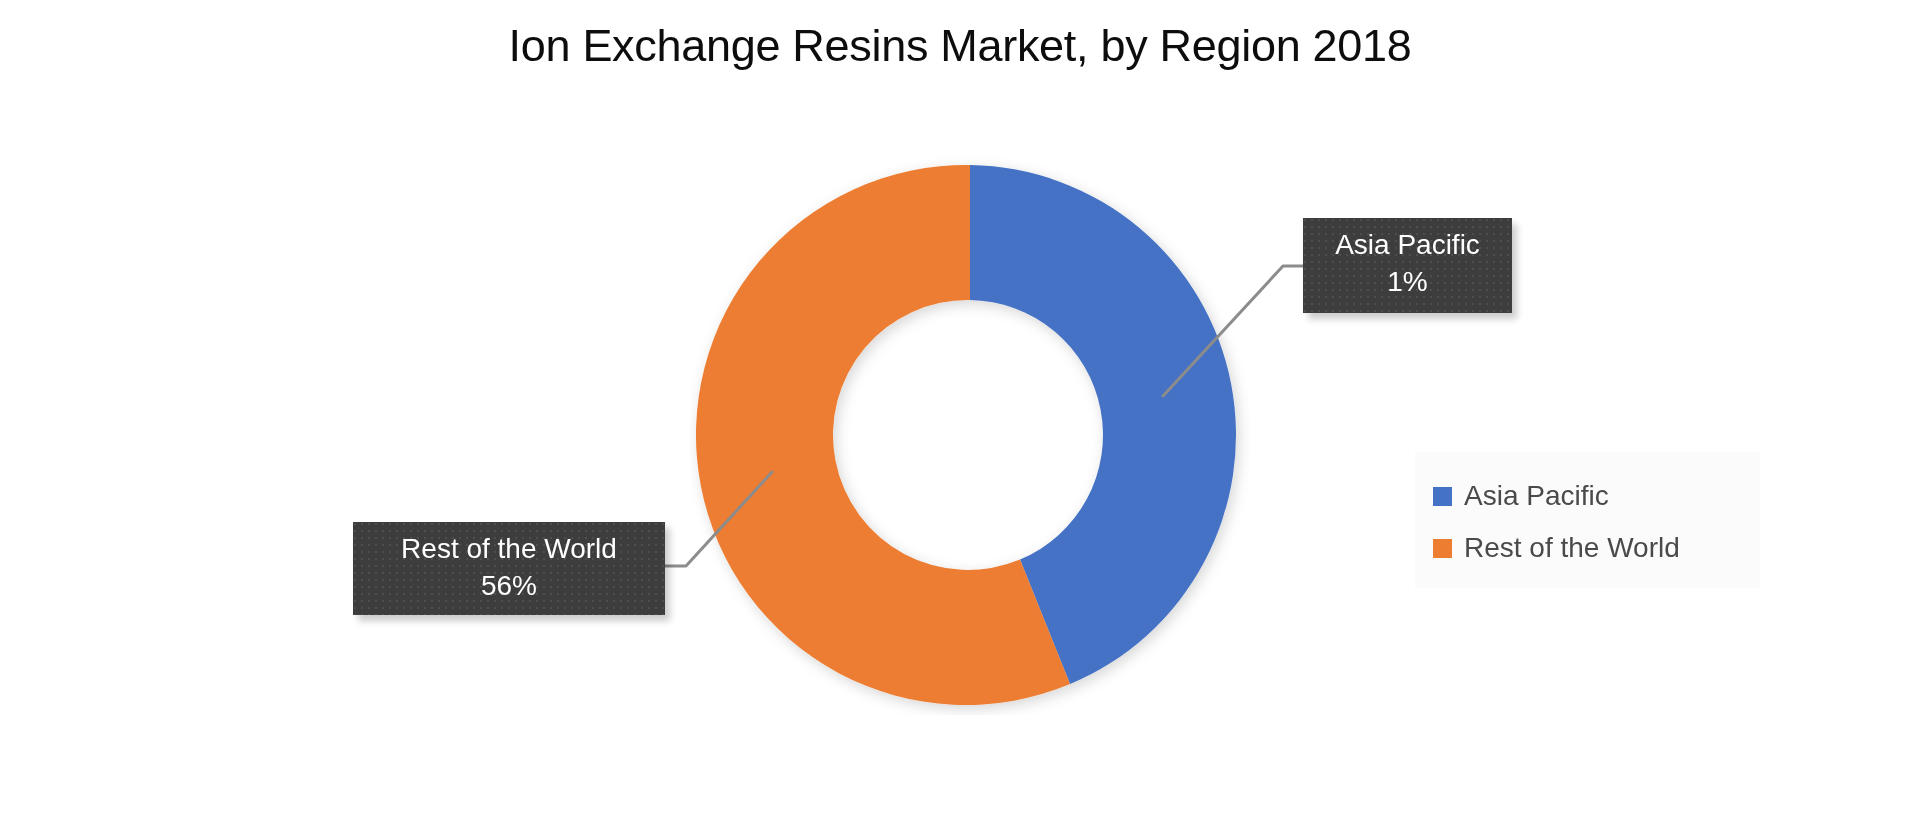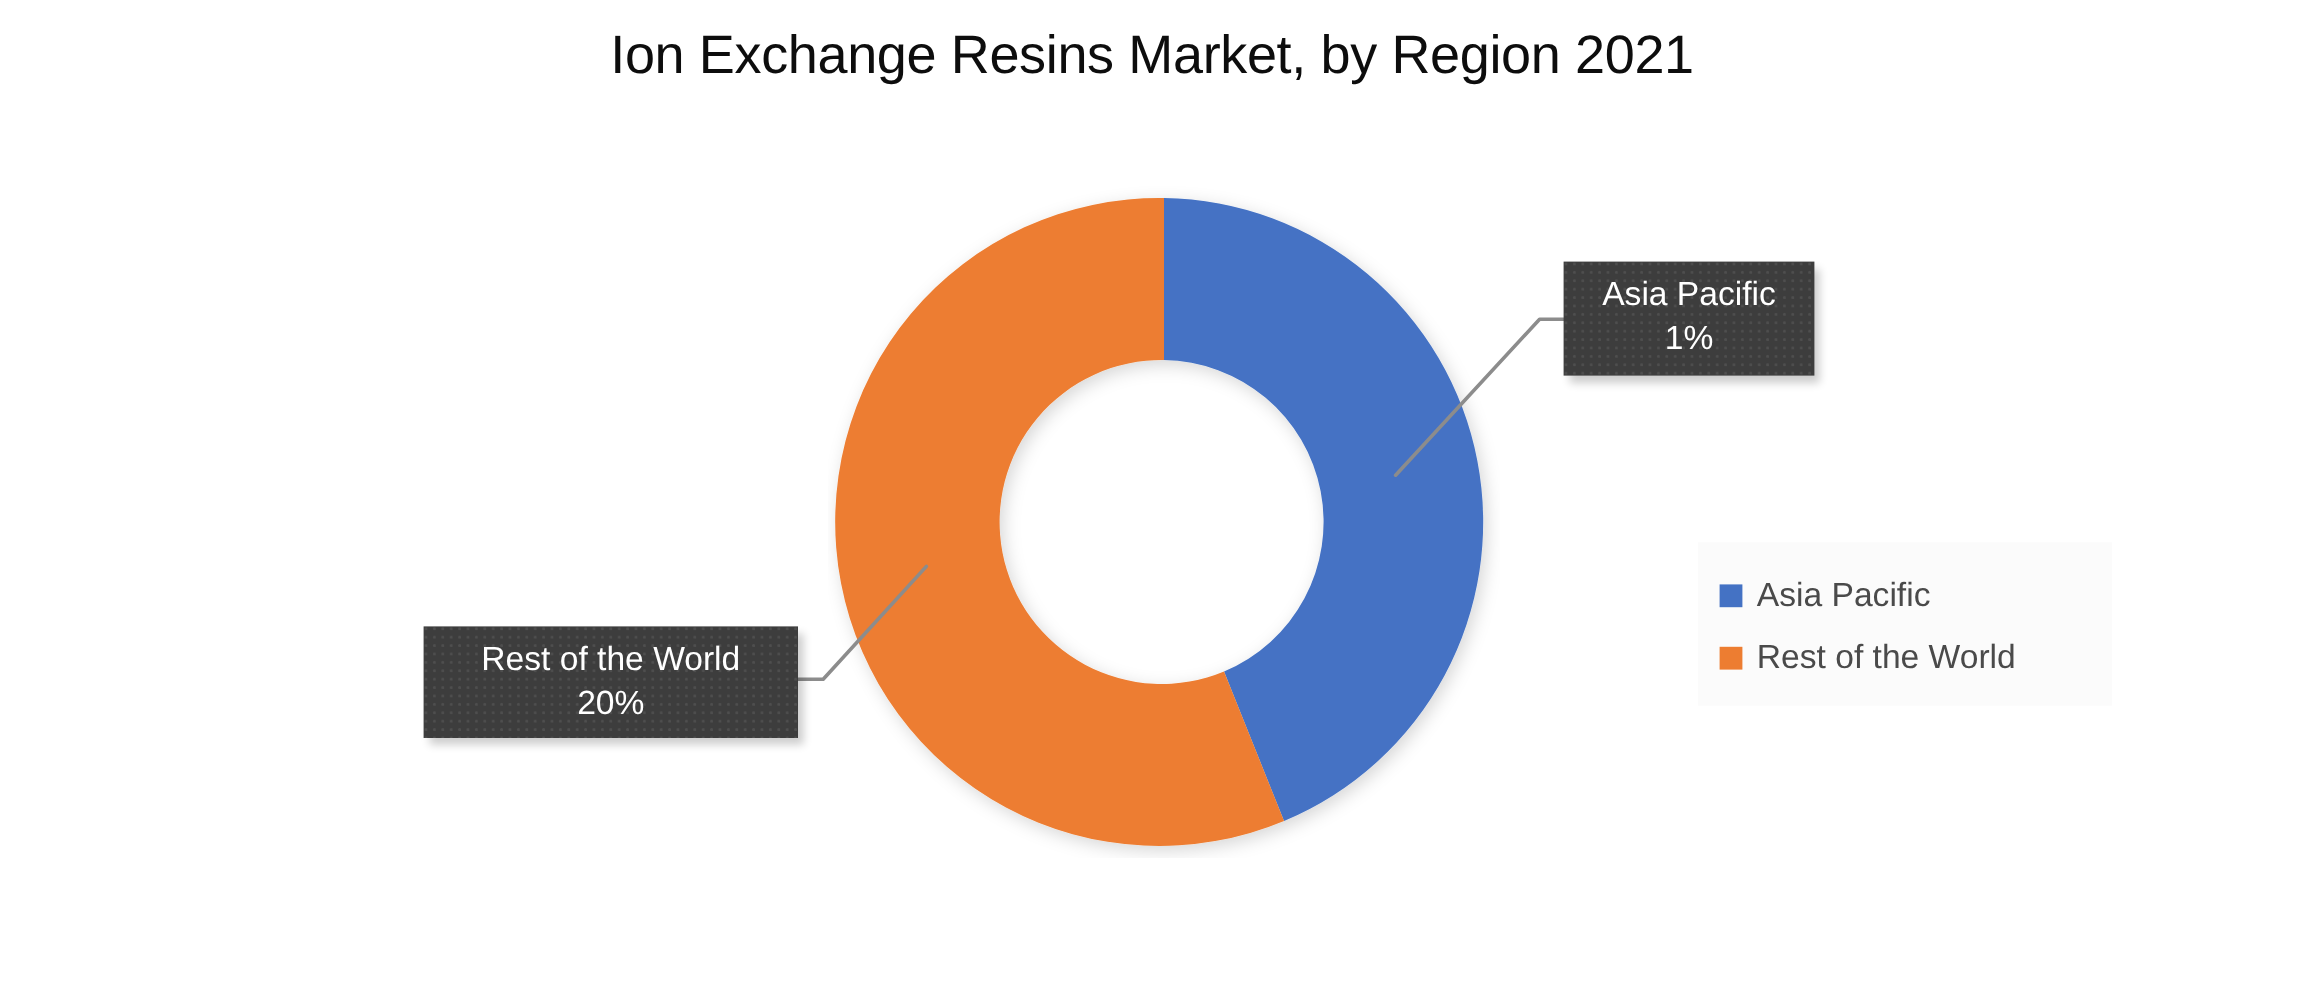--- a/index.html
+++ b/index.html
@@ -114,21 +114,21 @@
     line-height: 34px;
     color: #4a4a4a;
     white-space: nowrap;
   }
 </style>
 </head>
 <body style="background: rgb(255, 255, 255);">
 
 <div id="chart-root">
 
-  <div class="chart-title" style="color: rgb(13, 13, 13);">Ion Exchange Resins Market, by Region 2021</div>
+  <div class="chart-title" style="color: rgb(13, 13, 13);">Ion Exchange Resins Market, by Region 2018</div>
 
   <div class="donut-wrap">
     <svg class="donut-svg" width="560" height="560" viewBox="0 0 560 560">
       <defs>
         <filter id="donutShadow" x="-30%" y="-30%" width="160%" height="160%">
           <feDropShadow dx="3" dy="4" stdDeviation="7" flood-color="#000000" flood-opacity="0.16"></feDropShadow>
         </filter>
       </defs>
       <g filter="url(#donutShadow)">
 
@@ -144,21 +144,21 @@
     <polyline id="leader-rest-of-world" points="772,472 686,566 665,566" fill="none" stroke-width="3" stroke-linecap="round" stroke-linejoin="round" stroke="#8c8c8c"></polyline>
   </svg>
 
   <div class="callout" id="callout-asia-pacific" style="background-color: rgb(61, 61, 61); color: rgb(255, 255, 255);">
     <span class="l1">Asia Pacific</span>
     <span class="l2">1%</span>
   </div>
 
   <div class="callout" id="callout-rest-of-world" style="background-color: rgb(61, 61, 61); color: rgb(255, 255, 255);">
     <span class="l1">Rest of the World</span>
-    <span class="l2">20%</span>
+    <span class="l2">56%</span>
   </div>
 
   <div class="legend">
     <div class="legend-item">
       <span class="legend-swatch" id="legend-swatch-0" style="background: rgb(68, 114, 196);"></span>
       <span class="legend-label" style="color: rgb(74, 74, 74);">Asia Pacific</span>
     </div>
     <div class="legend-item">
       <span class="legend-swatch" id="legend-swatch-1" style="background: rgb(237, 125, 49);"></span>
       <span class="legend-label" style="color: rgb(74, 74, 74);">Rest of the World</span>

